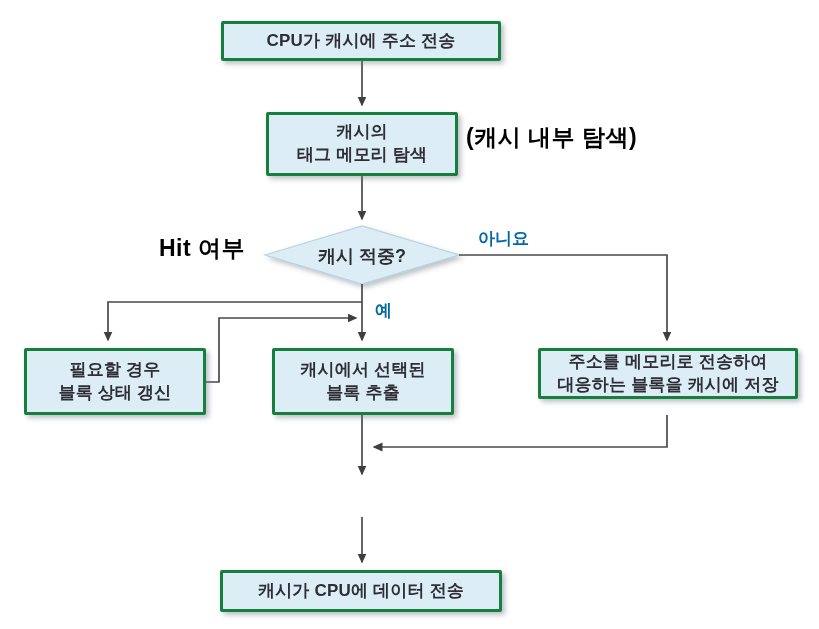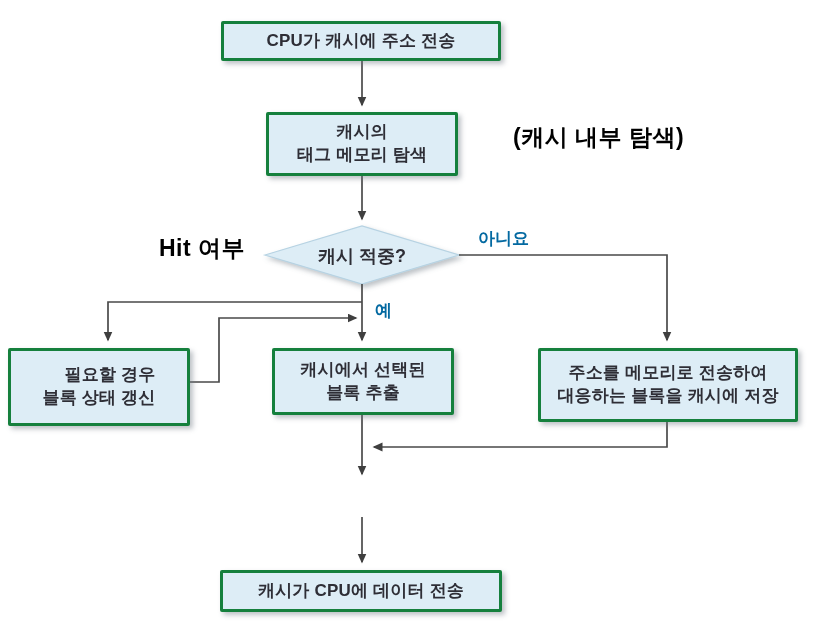--- a/index.html
+++ b/index.html
@@ -98,33 +98,33 @@
     <path d="M362,517 L362,562" stroke="#4a4a4a" stroke-width="1.7" fill="none" marker-end="url(#arrow)"></path>
   </svg>
 
   <div class="node" style="left:221px; top:21px; width:280px; height:40px;">CPU가 캐시에 주소 전송</div>
 
   <div class="node" style="left:266px; top:112px; width:192px; height:64px;">캐시의
 태그 메모리 탐색</div>
 
   <div class="decision-label" style="left:265px; top:244px; width:194px;">캐시 적중?</div>
 
-  <div class="node" style="left:8px; top:348px; width:182px; height:78px;text-align:right;">필요할 경우
+  <div class="node" style="left:24px; top:348px; width:182px; height:67px;">필요할 경우
 블록 상태 갱신</div>
 
   <div class="node" style="left:272px; top:348px; width:182px; height:67px;">캐시에서 선택된
 블록 추출</div>
 
-  <div class="node" style="left:538px; top:348px; width:260px; height:74px;">주소를 메모리로 전송하여
+  <div class="node" style="left:538px; top:348px; width:260px; height:51px;">주소를 메모리로 전송하여
 대응하는 블록을 캐시에 저장</div>
 
 
   <div class="node" style="left:220px; top:570px; width:282px; height:42px;">캐시가 CPU에 데이터 전송</div>
 
   <div class="edge-label" style="left:478px; top:227px;">아니요</div>
 
   <div class="edge-label" style="left:375px; top:299px;">예</div>
 
   <div class="annotation" style="left:159px; top:233px;">Hit 여부</div>
 
-  <div class="annotation" style="left:466px; top:122px;margin-left:47px;">(캐시 내부 탐색)</div>
+  <div class="annotation" style="left:466px; top:122px;">(캐시 내부 탐색)</div>
 
 </div>
 
 </body></html>

